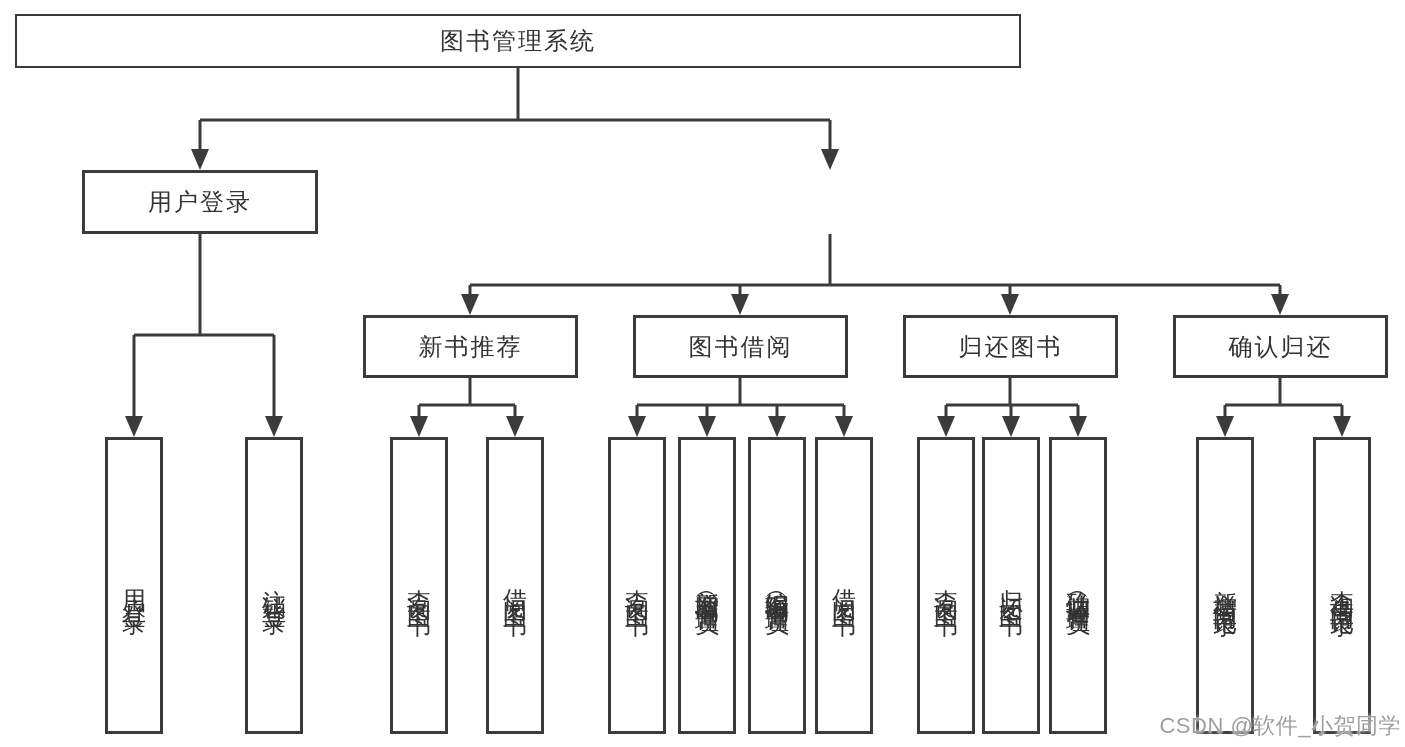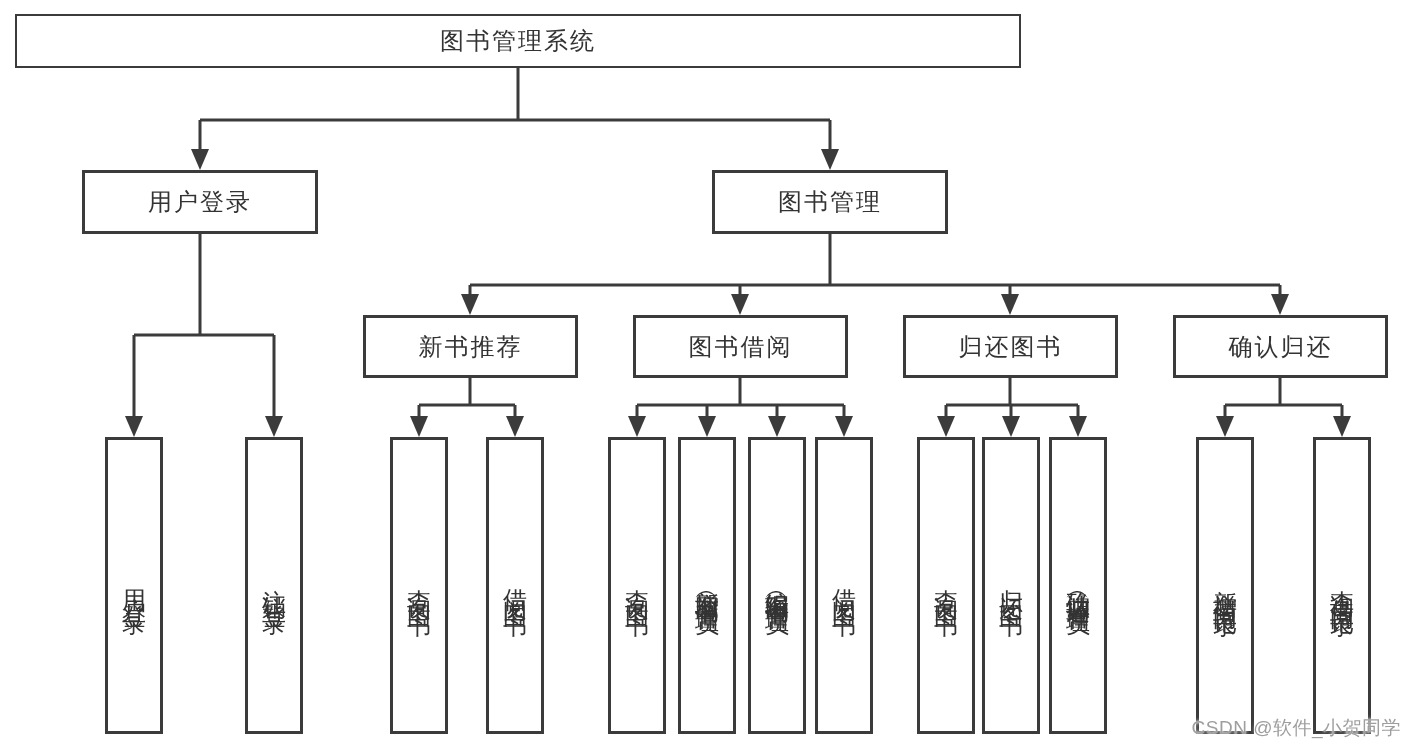--- a/index.html
+++ b/index.html
@@ -55,21 +55,21 @@
     letter-spacing: 8px;
     line-height: 1;
     text-align: center;
   }
   .vlabel.medium { letter-spacing: 5px; }
   .vlabel.tight  { letter-spacing: 3px; }
   .watermark {
     position: absolute;
     right: 4px;
     bottom: 6px;
-    font-size: 19px;
+    font-size: 22px;
     color: var(--watermark);
     letter-spacing: 0.5px;
     text-shadow: 0 0 2px #ffffff, 0 0 4px #ffffff;
     z-index: 5;
     white-space: nowrap;
   }
 </style>
 </head>
 <body>
 
@@ -104,21 +104,20 @@
       <polygon points="1002,416 1020,416 1011,437"></polygon>
       <polygon points="1069,416 1087,416 1078,437"></polygon>
       <polygon points="1216,416 1234,416 1225,437"></polygon>
       <polygon points="1333,416 1351,416 1342,437"></polygon>
     </g>
   </svg>
 
   <div class="box root">图书管理系统</div>
 
   <div class="box lvl2" style="left:82px">用户登录</div>
-  <div class="box lvl2" style="left:712px">图书管理</div>
 
   <div class="box lvl3" style="left:363px">新书推荐</div>
   <div class="box lvl3" style="left:633px">图书借阅</div>
   <div class="box lvl3" style="left:903px">归还图书</div>
   <div class="box lvl3" style="left:1173px">确认归还</div>
 
   <div class="box leaf" style="left:105px">
     <span class="vlabel">用户登录</span>
   </div>
   <div class="box leaf" style="left:245px">

